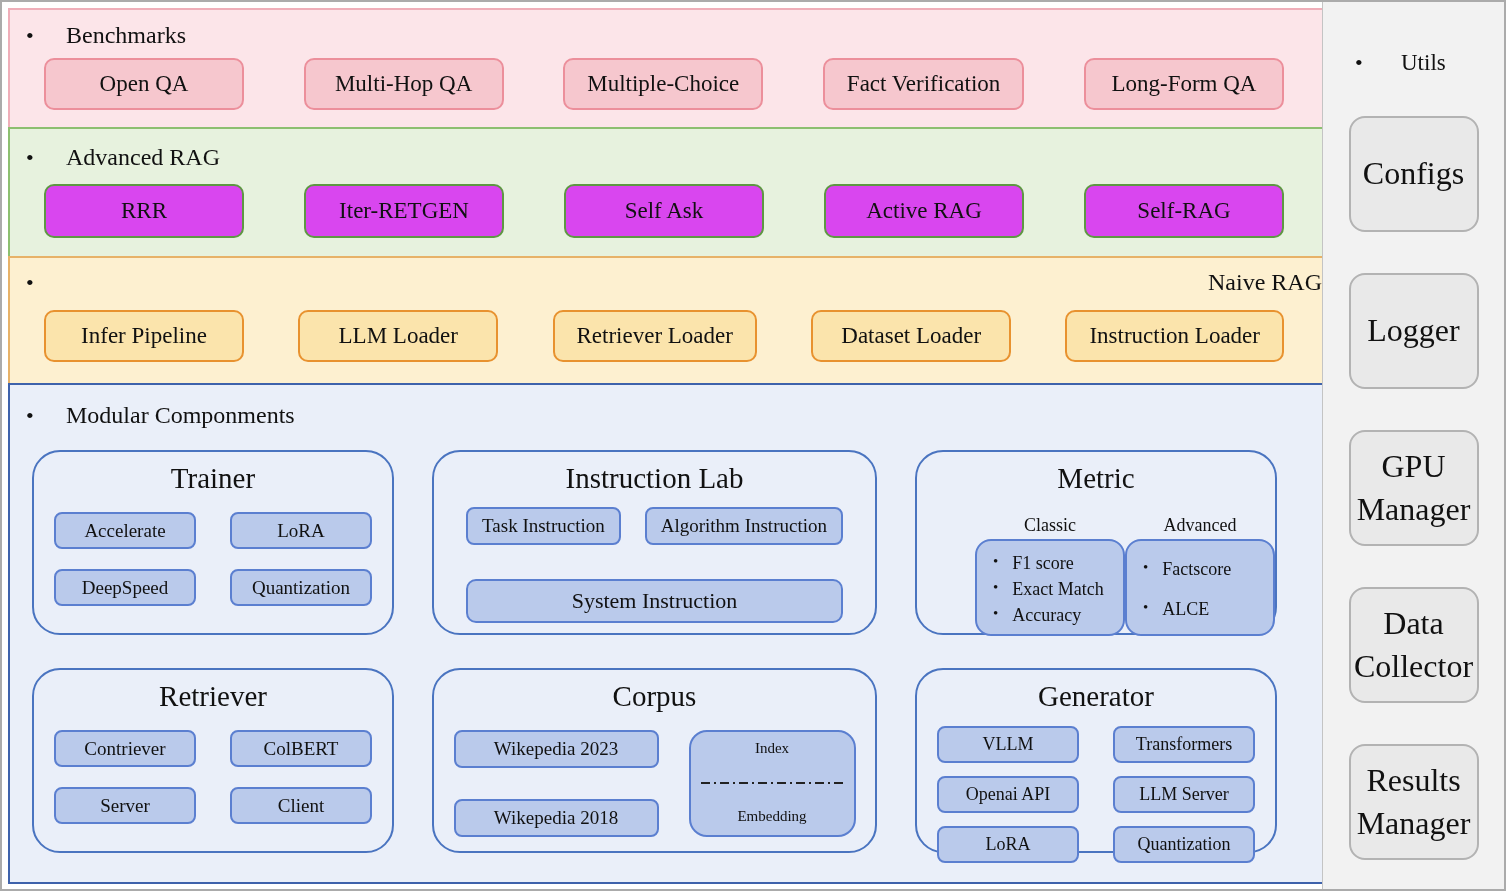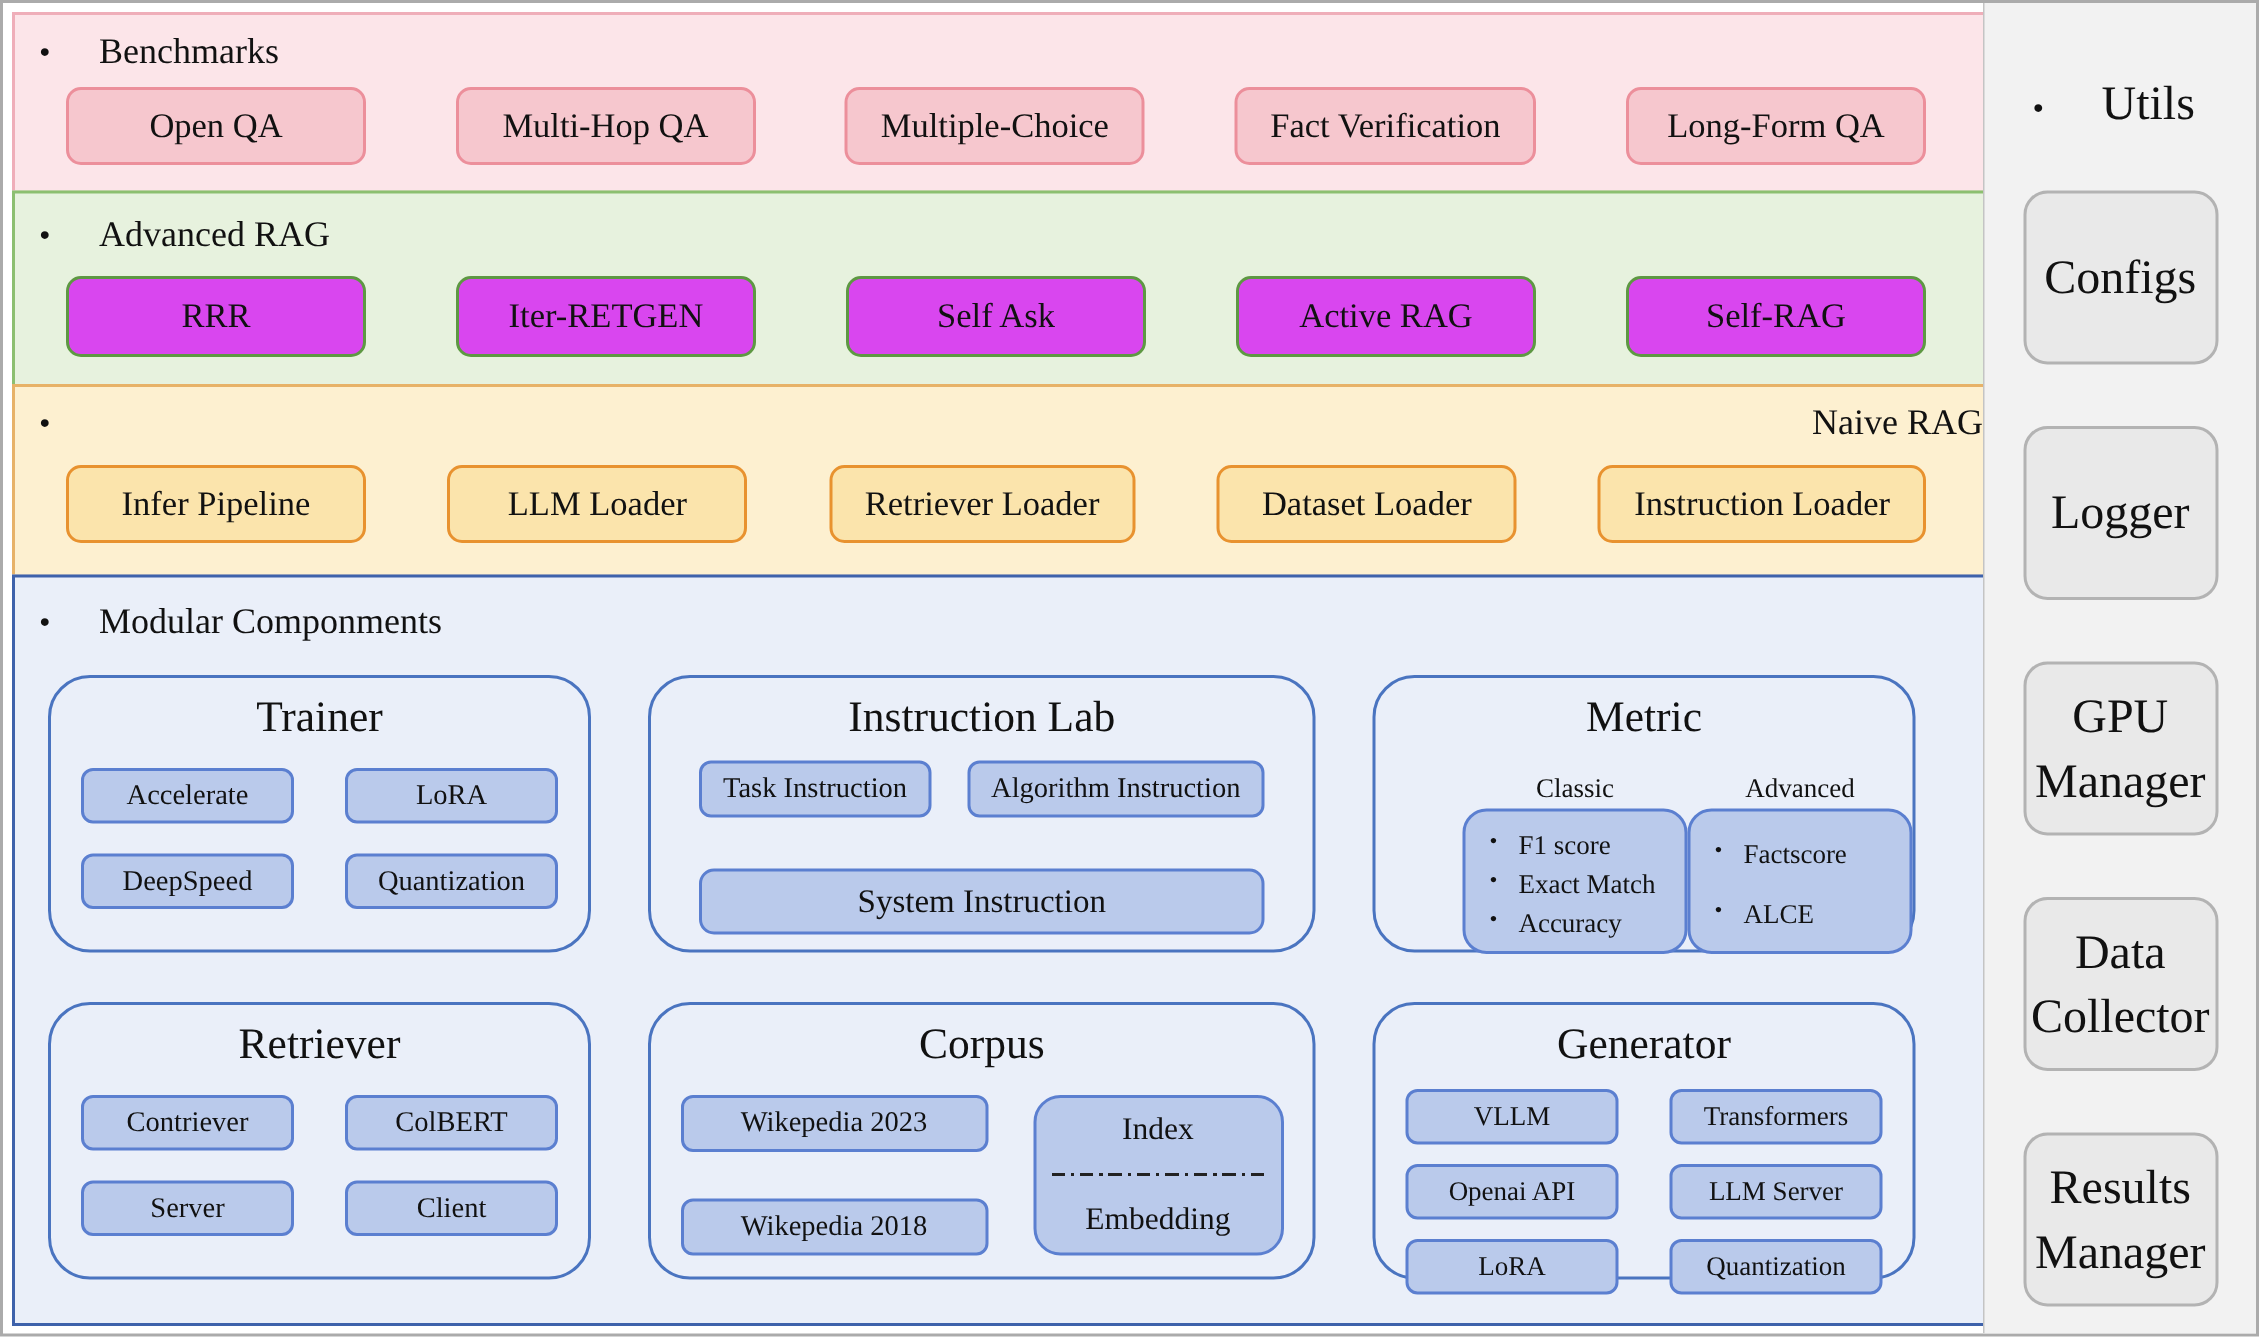--- a/index.html
+++ b/index.html
@@ -130,21 +130,21 @@
   .corpus-left { display: flex; flex-direction: column; gap: 31px; }
   .corpus-left .chip { width: 205px; height: 38px; font-size: 19px; }
   .corpus-stack {
     background: #bacaeb;
     border: 2px solid #5b7fd0;
     border-radius: 18px;
     width: 167px; height: 107px;
     display: flex; flex-direction: column;
     align-items: center; justify-content: space-between;
     padding: 8px 0 10px 0;
-    font-size: 21px;
+    font-size: 15px;
   }
   .dashdot {
     width: 142px; height: 2px;
     background: repeating-linear-gradient(90deg,
       #222 0 9px, transparent 9px 13px,
       #222 13px 15px, transparent 15px 19px);
   }
   .chip-grid-3x2 {
     display: grid;
     grid-template-columns: 142px 142px;
@@ -158,21 +158,21 @@
   .sidebar {
     position: absolute;
     right: 0; top: 0; bottom: 0;
     width: 182px;
     background: #f2f2f2;
     border-left: 1px solid #c4c4c4;
   }
   .sidebar-head {
     display: flex; align-items: baseline;
     padding: 48px 0 0 32px;
-    font-size: 32px;
+    font-size: 23px;
   }
   .sidebar-head .dot { width: 46px; }
   .sidebar-items {
     display: flex; flex-direction: column;
     align-items: center;
     gap: 41px;
     margin-top: 40px;
   }
   .sidebar-box {
     width: 130px; height: 116px;

